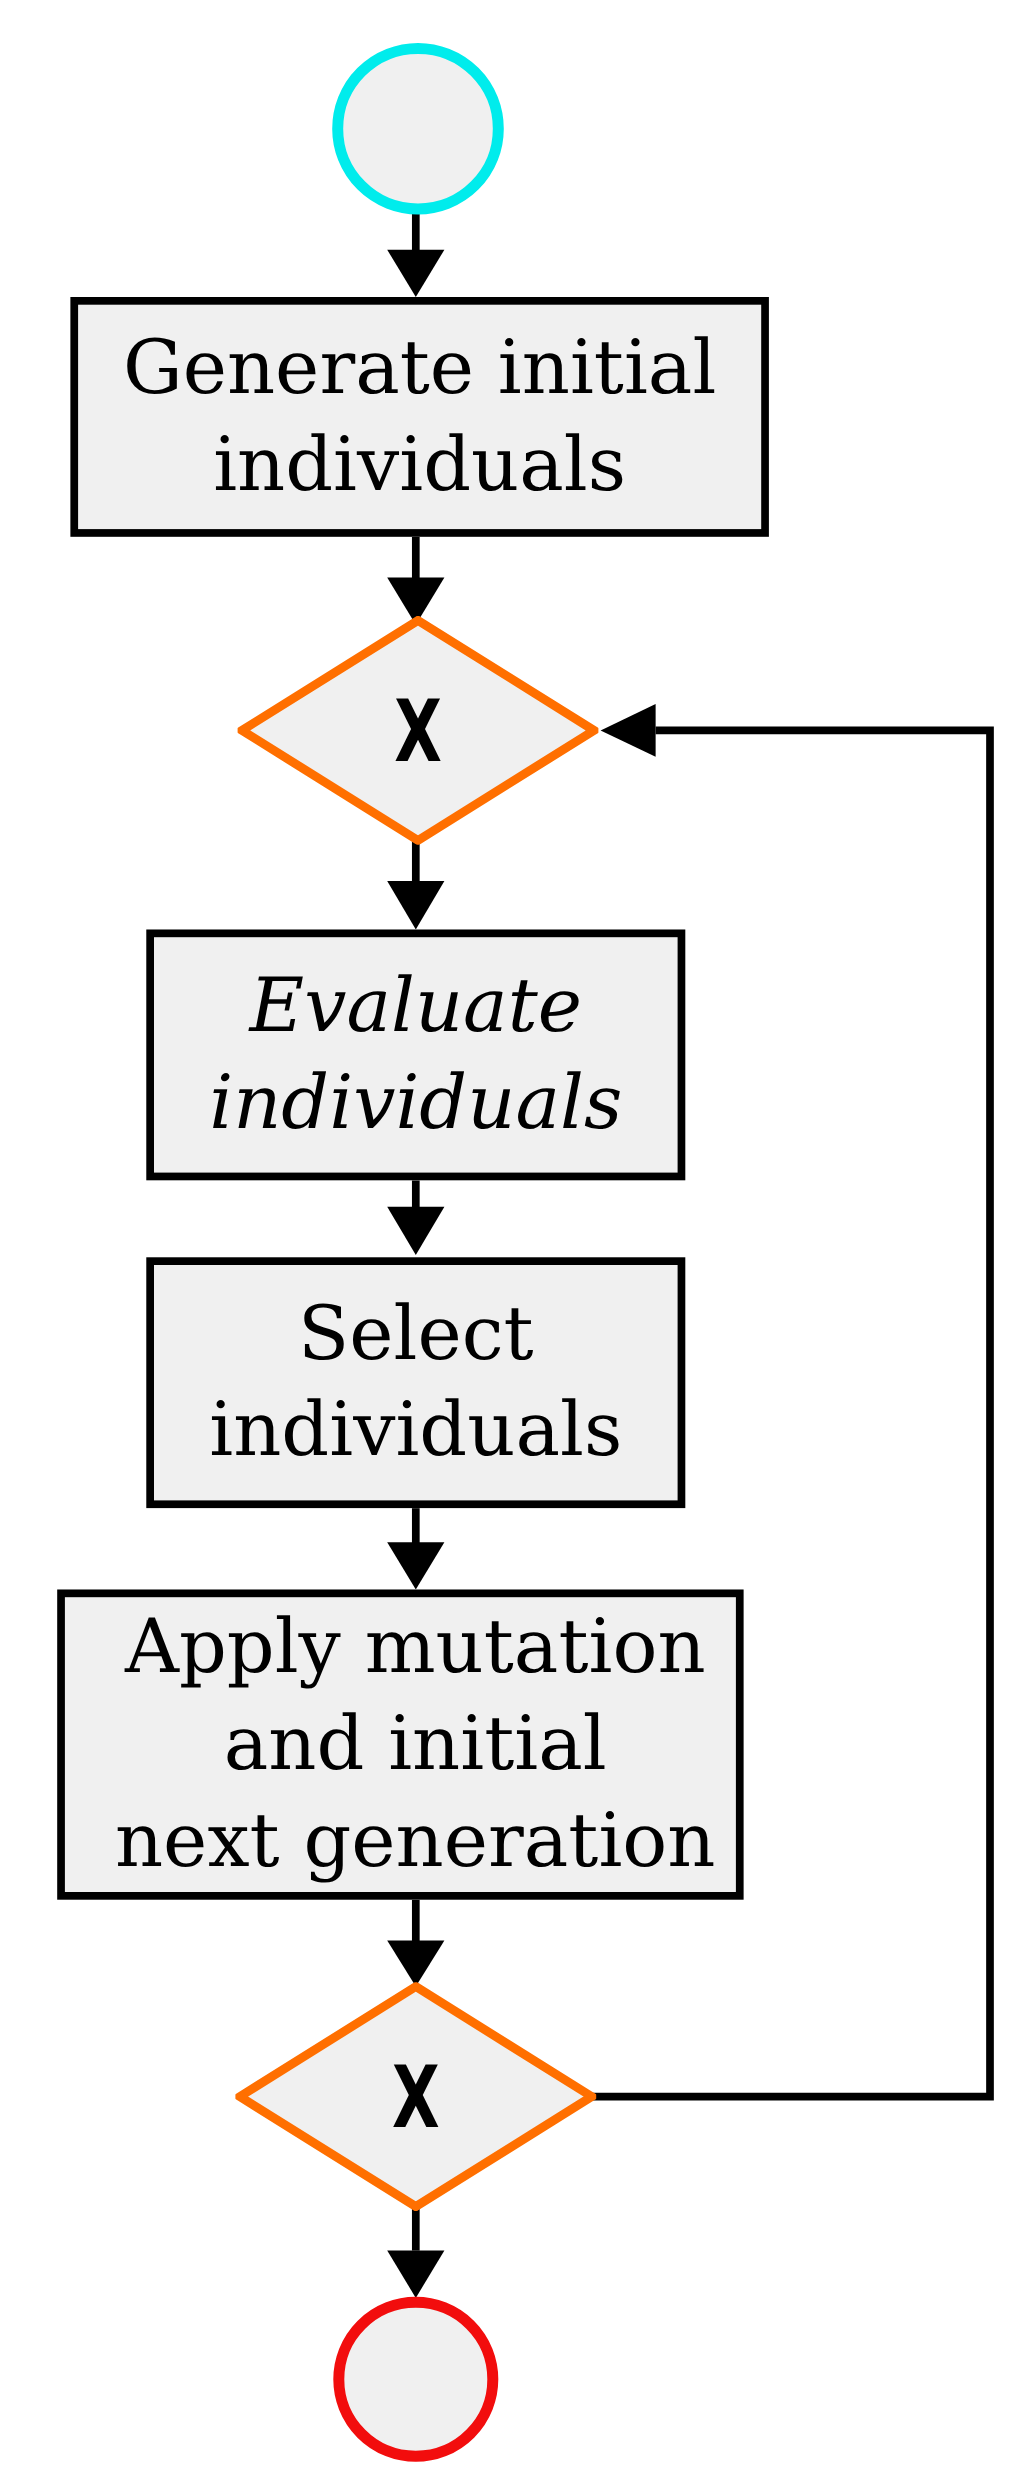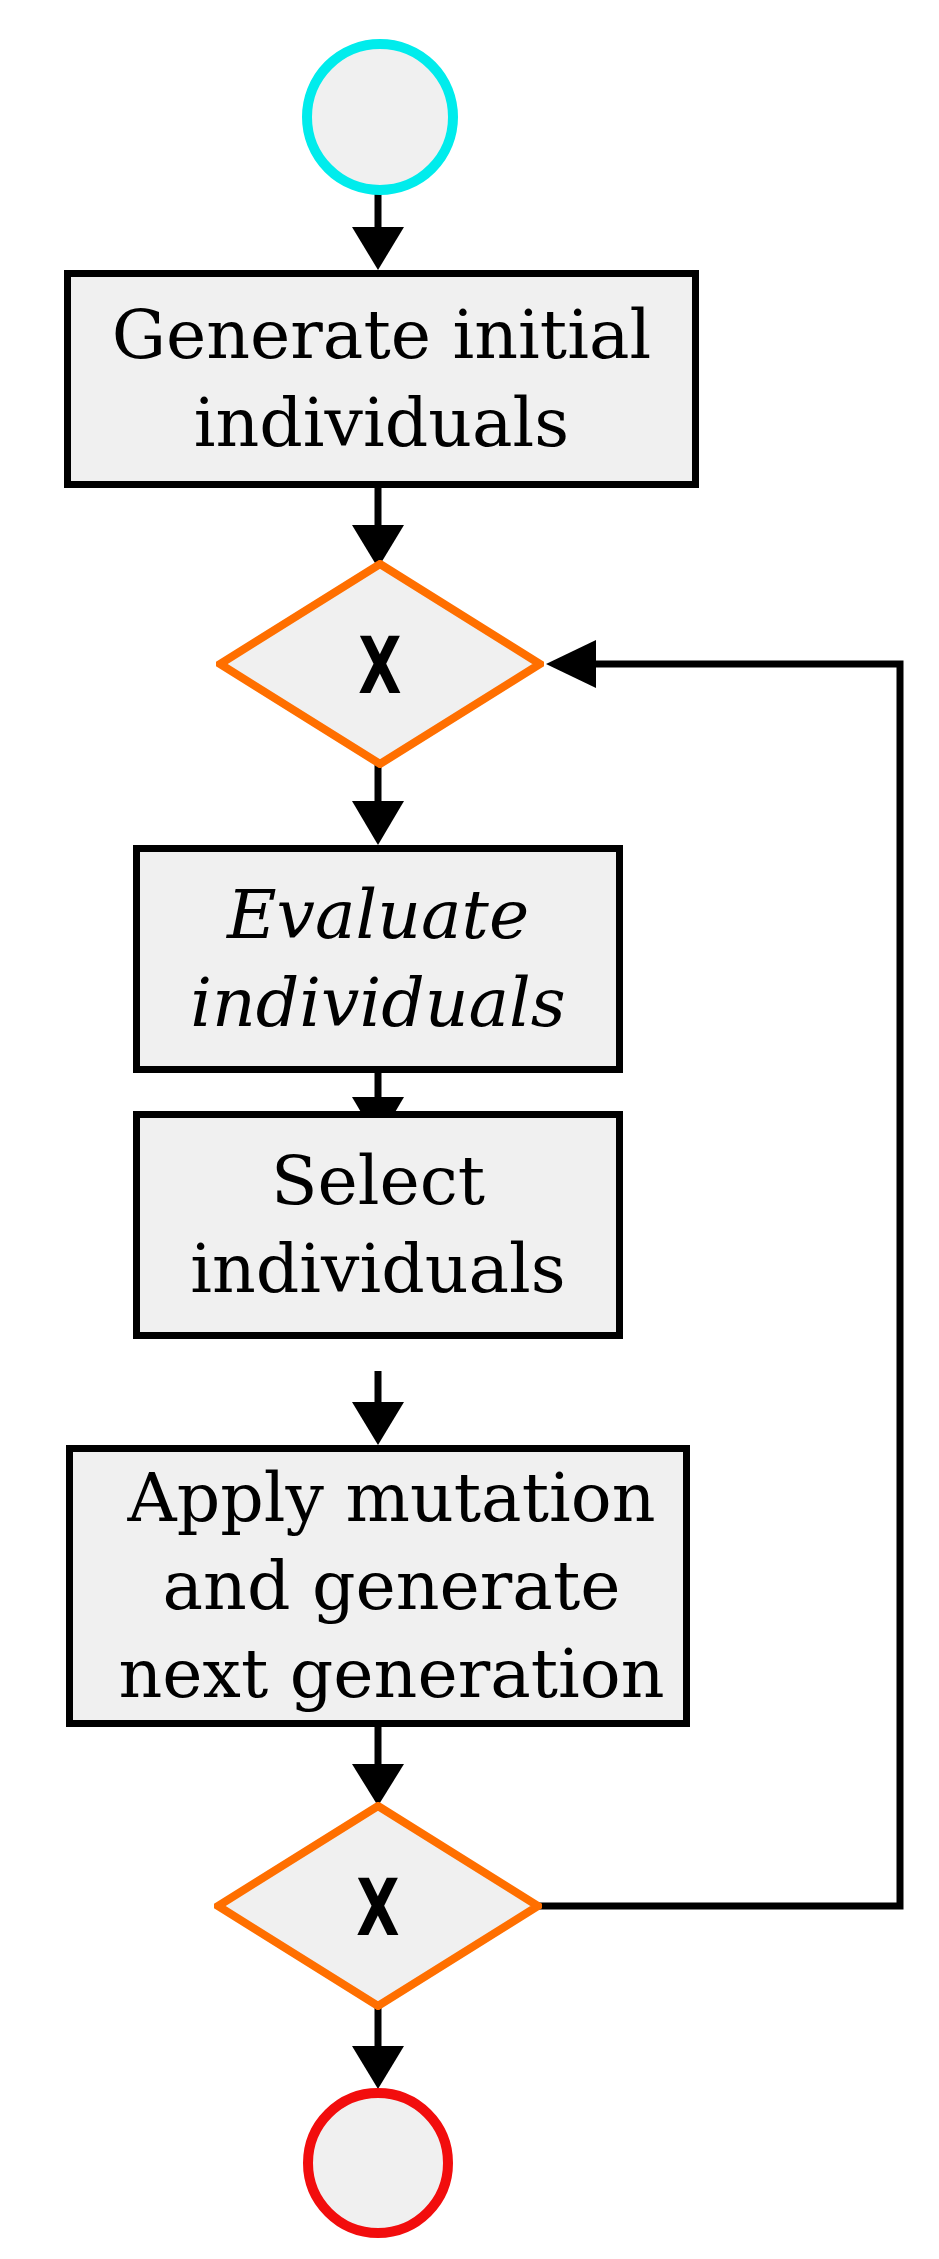--- a/index.html
+++ b/index.html
@@ -135,28 +135,28 @@
     <g transform="translate(164,104) scale(0.72,1)">
       <text class="gateway-marker" x="0" y="2">X</text>
     </g>
   </svg>
 
   <div class="node task" style="left:133px; top:845px; width:490px; height:228px;font-style:italic;">
     <div class="label-line">Evaluate</div>
     <div class="label-line">individuals</div>
   </div>
 
-  <div class="node task" style="left:133px; top:1111px; width:490px; height:228px;">
+  <div class="node task" style="left:133px; top:1143px; width:490px; height:228px;">
     <div class="label-line">Select</div>
     <div class="label-line">individuals</div>
   </div>
 
-  <div class="node task" style="left:66px; top:1445px; width:624px; height:282px;padding-left:27px;">
+  <div class="node task" style="left:52px; top:1445px; width:624px; height:282px;padding-left:27px;">
     <div class="label-line">Apply mutation</div>
-    <div class="label-line">and generate</div>
+    <div class="label-line">and initial</div>
     <div class="label-line">next generation</div>
   </div>
 
   <svg class="node" style="left:214px; top:1802px;" width="328" height="208" viewBox="0 0 328 208" xmlns="http://www.w3.org/2000/svg">
     <polygon class="gateway-shape" points="164,4 324,104 164,204 4,104"></polygon>
     <g transform="translate(164,104) scale(0.72,1)">
       <text class="gateway-marker" x="0" y="2">X</text>
     </g>
   </svg>
 

